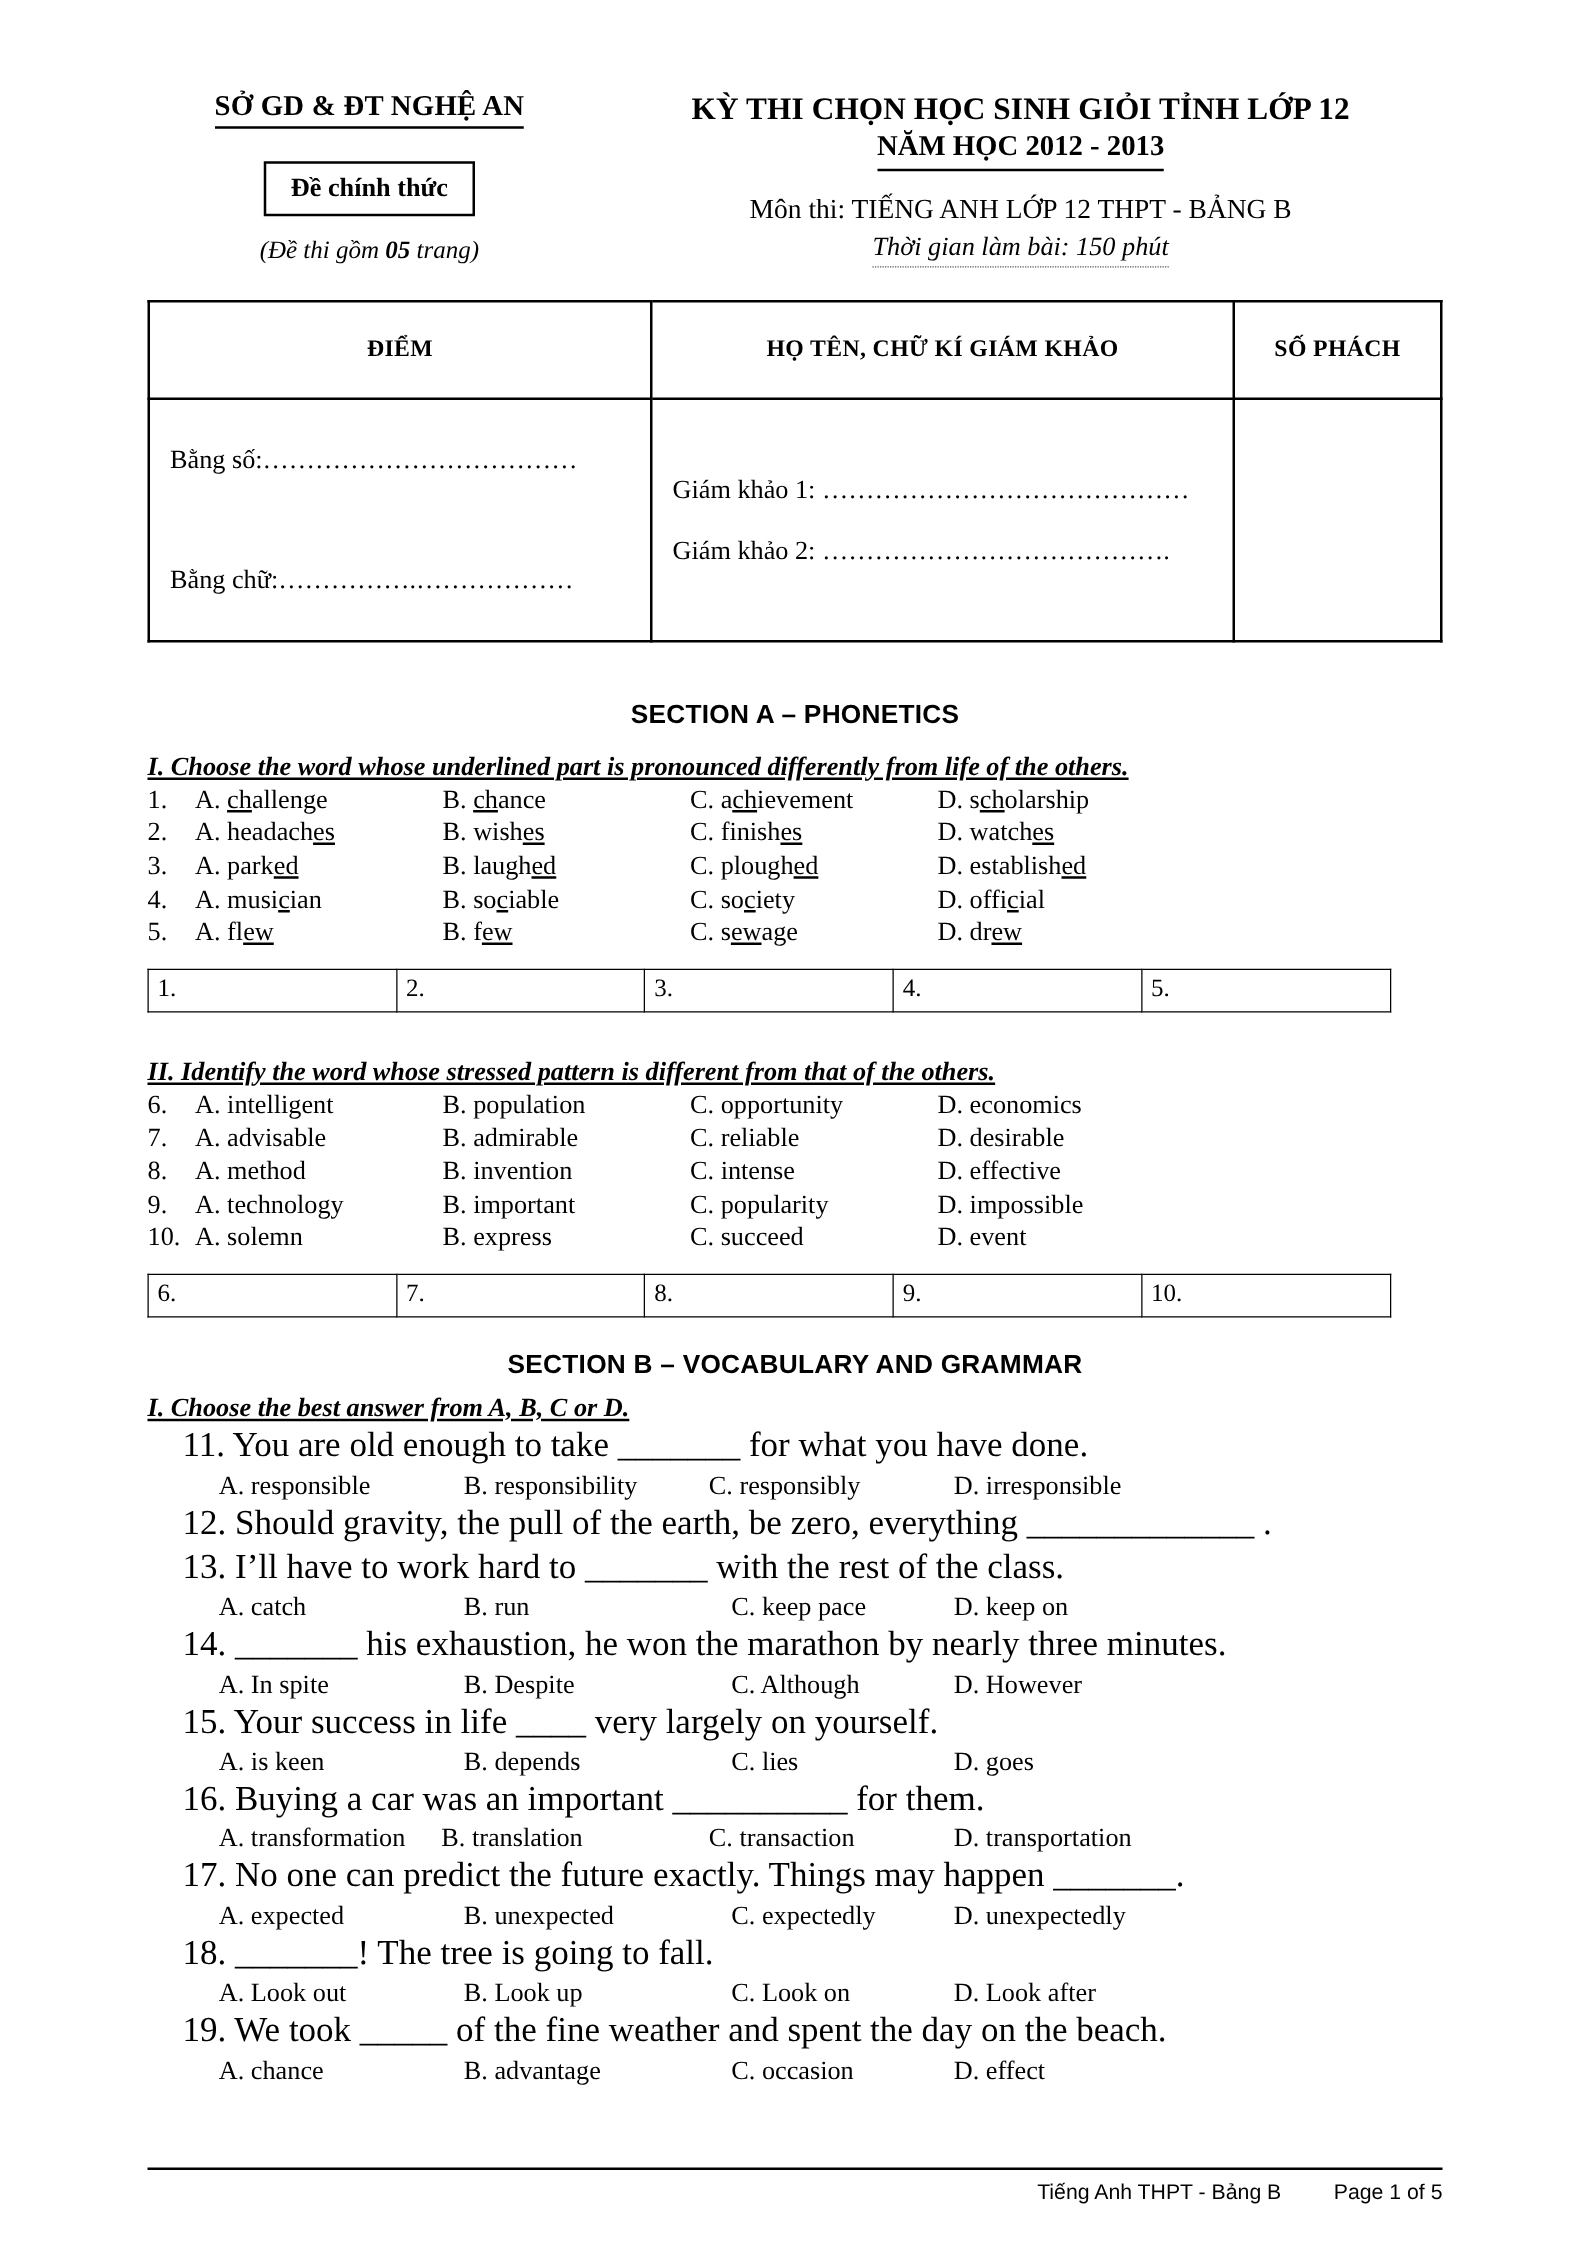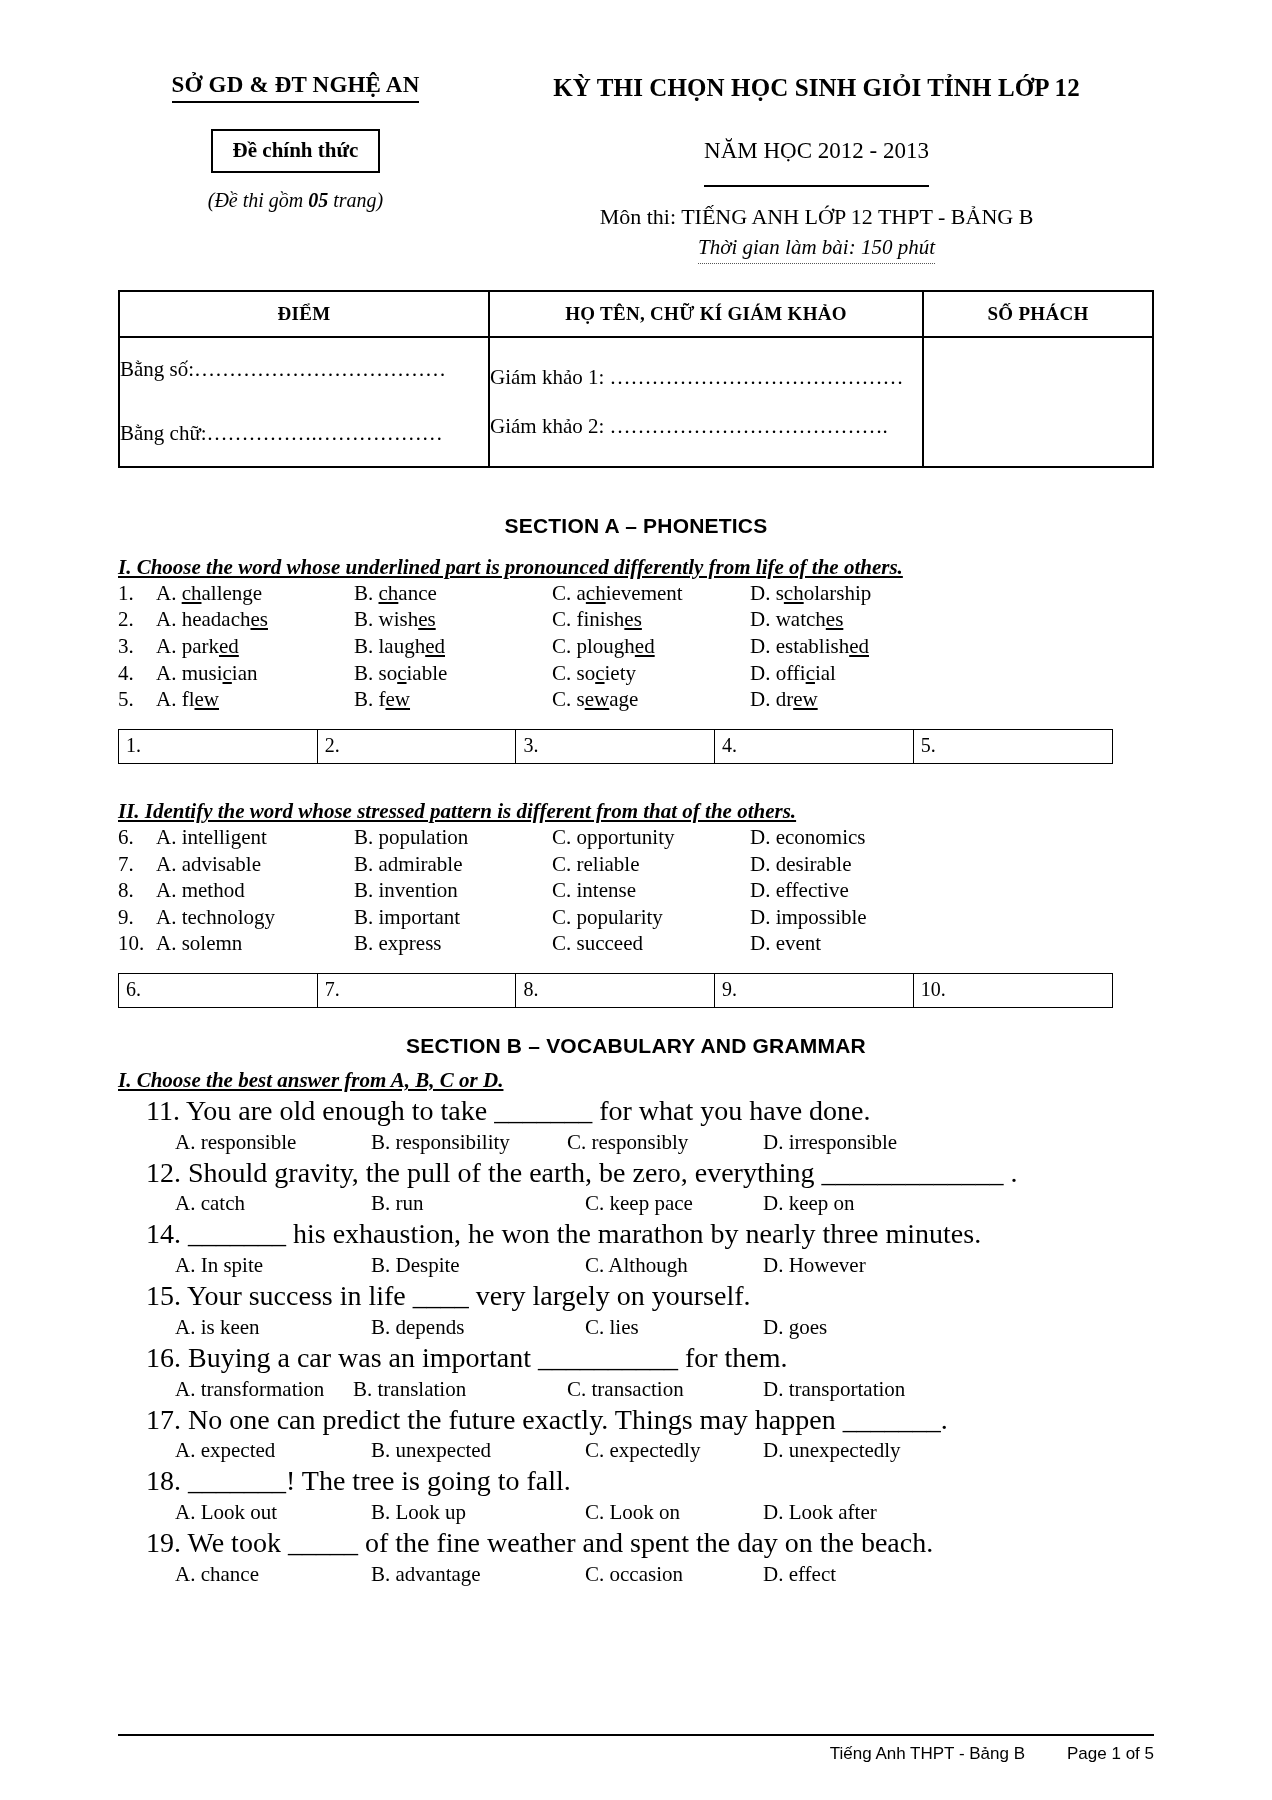--- a/index.html
+++ b/index.html
@@ -64,27 +64,26 @@
   }
   .pages-note b { font-style: italic; }
 
   .exam-title {
     font-weight: bold;
     font-size: 25px;
     line-height: 1.25;
     letter-spacing: .1px;
   }
   .exam-year {
-    font-weight: normal;
+    font-weight: bold;
     font-size: 23px;
     display: inline-block;
     border-bottom: 2px solid #000;
-    padding-bottom: 20px;
+    padding-bottom: 4px;
     line-height: 1.2;
-    margin-top: 34px;
   }
   .subject {
     margin-top: 17px;
     font-weight: normal;
     font-size: 22px;
   }
   .duration {
     margin-top: 5px;
     font-style: italic;
     font-size: 21px;
@@ -95,21 +94,21 @@
 
   
   table.info {
     margin-top: 26px;
     width: 100%;
     border-collapse: collapse;
     table-layout: fixed;
   }
   table.info td, table.info th {
     border: 2px solid #000;
-    padding: 0;
+    padding: 16px;
   }
   .info-head {
     text-align: center;
     font-weight: bold;
     font-size: 19px;
     letter-spacing: .3px;
     height: 44px;
     vertical-align: middle;
   }
   .info-cell {
@@ -351,20 +350,21 @@
     <div class="bq stem">11. You are old enough to take _______ for what you have done.</div>
     <div class="bopts">
       <span>A. responsible</span>
       <span>B. responsibility</span>
       <span>C. responsibly</span>
       <span>D. irresponsible</span>
     </div>
 
     <div class="bq stem">12. Should gravity, the pull of the earth, be zero, everything _____________ .</div>
 
+    <div class="bq stem">13. I’ll have to work hard to _______ with the rest of the class.</div>
     <div class="bopts">
       <span>A. catch</span>
       <span style="flex:0 0 214px">B. run</span>
       <span style="flex:0 0 178px">C. keep pace</span>
       <span>D. keep on</span>
     </div>
 
     <div class="bq stem">14. _______ his exhaustion, he won the marathon by nearly three minutes.</div>
     <div class="bopts">
       <span>A. In spite</span>

